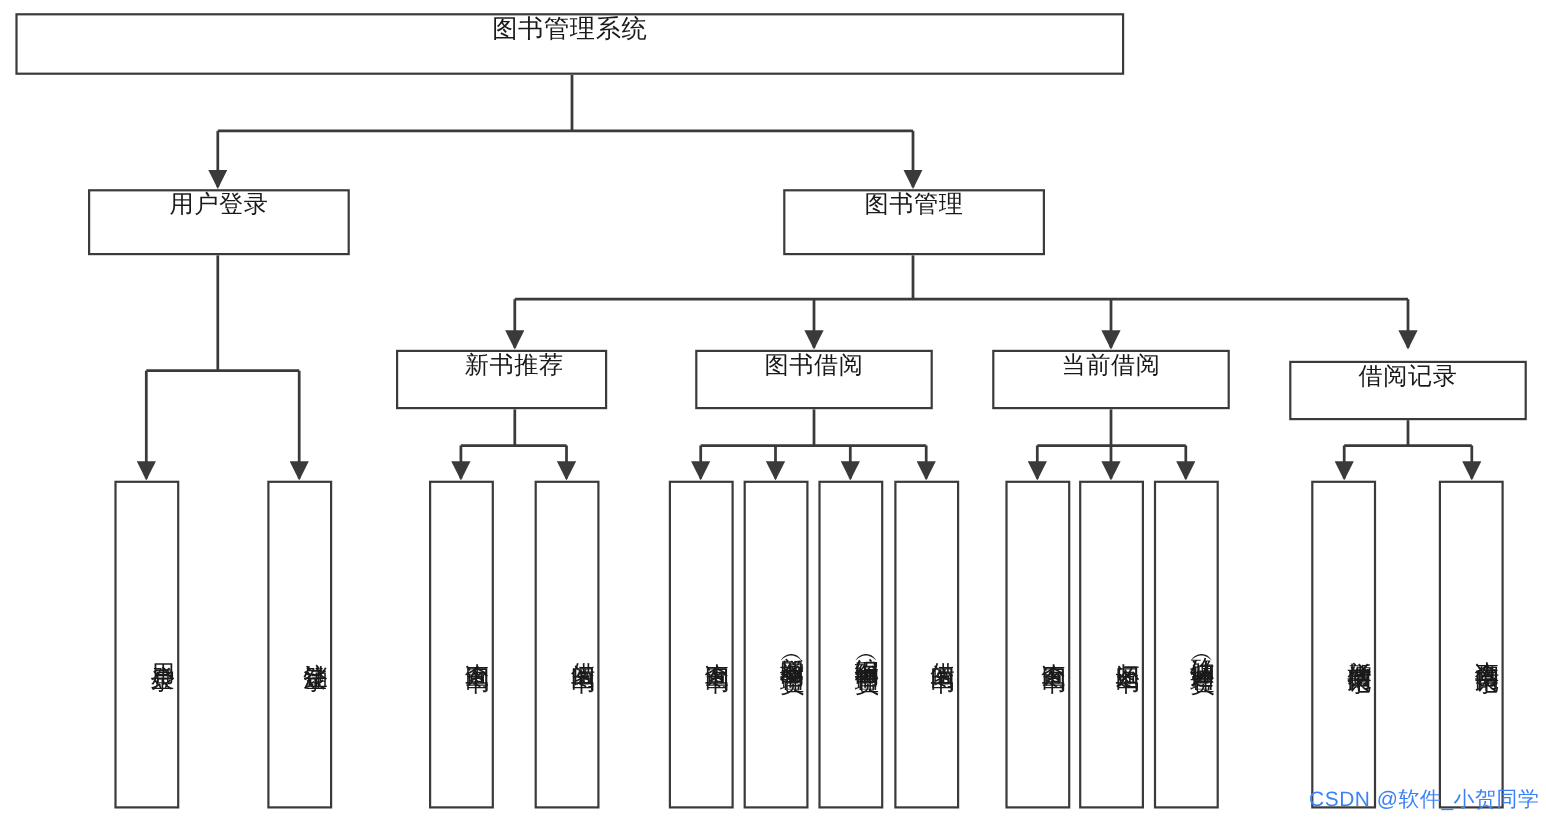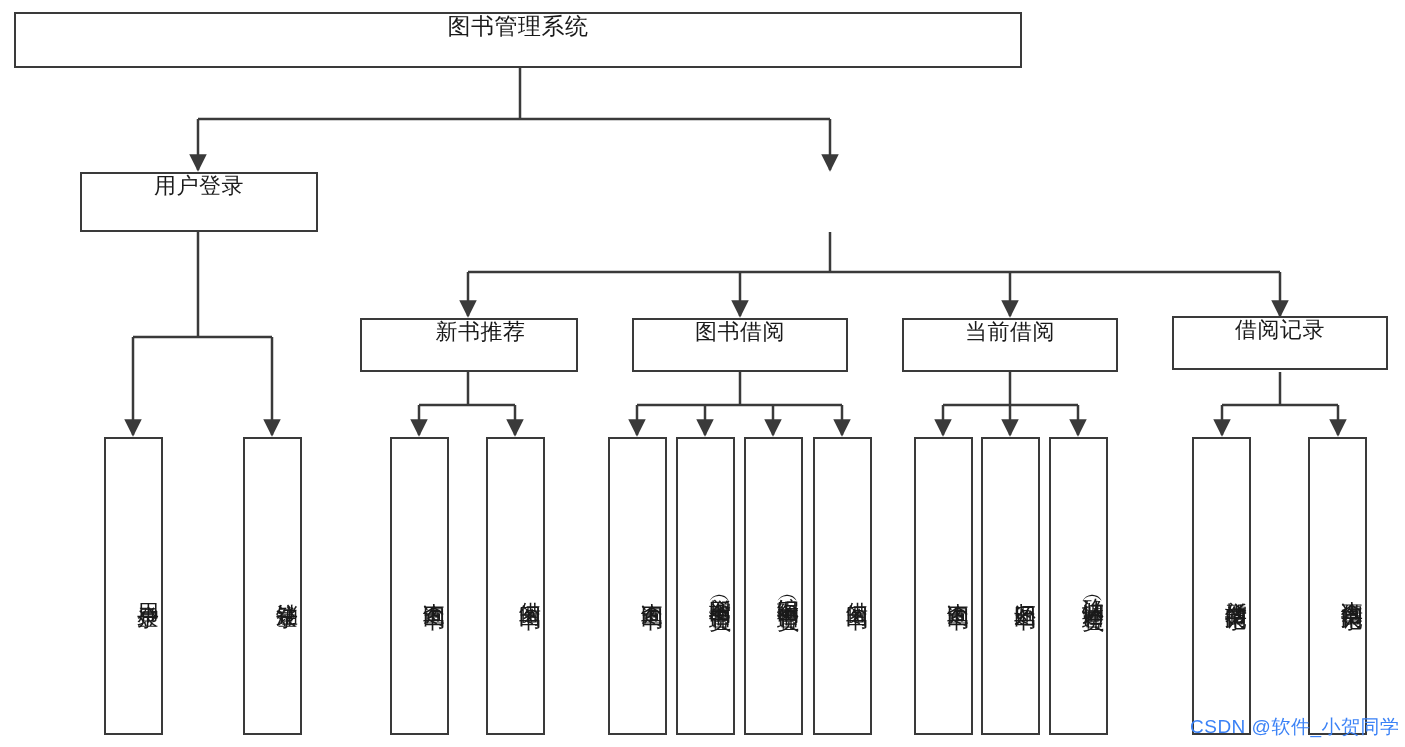--- a/index.html
+++ b/index.html
@@ -123,31 +123,34 @@
     <path class="wire" d="M 1338 405 L 1338 435" marker-end="url(#arrow)"></path>
   </svg>
 
   <div class="node node-h node-title" style="left:14px; top:12px; width:1008px; height:56px;">
     <span>图书管理系统</span>
   </div>
 
   <div class="node node-h" style="left:80px; top:172px; width:238px; height:60px;">
     <span>用户登录</span>
   </div>
+  <div class="node node-h" style="left:712px; top:172px; width:238px; height:60px;">
+    <span>图书管理</span>
+  </div>
 
-  <div class="node node-h" style="left:360px; top:318px; width:218px; height:54px;padding-left:23px;">
+  <div class="node node-h" style="left:360px; top:318px; width:192px; height:54px;padding-left:23px;">
     <span>新书推荐</span>
   </div>
   <div class="node node-h" style="left:902px; top:318px; width:216px; height:54px;">
     <span>当前借阅</span>
   </div>
   <div class="node node-h" style="left:632px; top:318px; width:216px; height:54px;">
     <span>图书借阅</span>
   </div>
-  <div class="node node-h" style="left:1172px; top:316px; width:216px; height:54px;">
+  <div class="node node-h" style="left:1172px; top:328px; width:216px; height:54px;">
     <span>借阅记录</span>
   </div>
 
   <div class="node node-v" style="left:104px; top:437px; width:59px; height:298px;">
     <span>用户登录</span>
   </div>
   <div class="node node-v" style="left:243px; top:437px; width:59px; height:298px;">
     <span>注销登录</span>
   </div>
 

